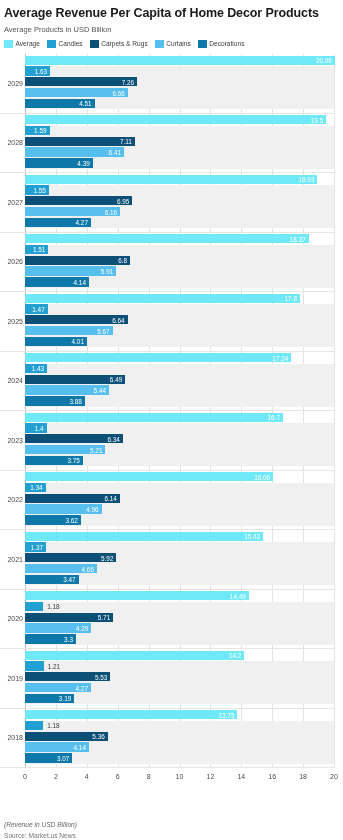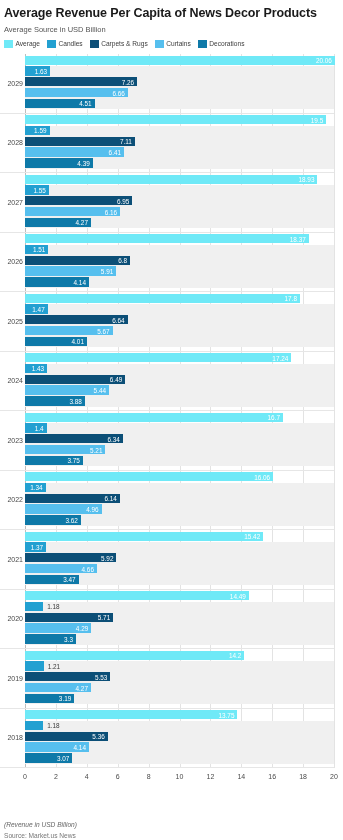--- a/index.html
+++ b/index.html
@@ -181,22 +181,22 @@
     color: #777777;
     line-height: 9px;
     margin-top: 2px;
   }
 </style>
 </head>
 <body>
 
 <div class="page">
 
-  <div class="title">Average Revenue Per Capita of News Decor Products</div>
-  <div class="subtitle">Average Source in USD Billion</div>
+  <div class="title">Average Revenue Per Capita of Home Decor Products</div>
+  <div class="subtitle">Average Products in USD Billion</div>
 
   <div class="legend" id="legend">
       <div class="legend-item">
         <span class="legend-swatch" style="background: rgb(111, 233, 247);"></span>
         <span class="legend-label">Average</span>
       </div>
       <div class="legend-item">
         <span class="legend-swatch" style="background: rgb(34, 160, 209);"></span>
         <span class="legend-label">Candles</span>
       </div>

